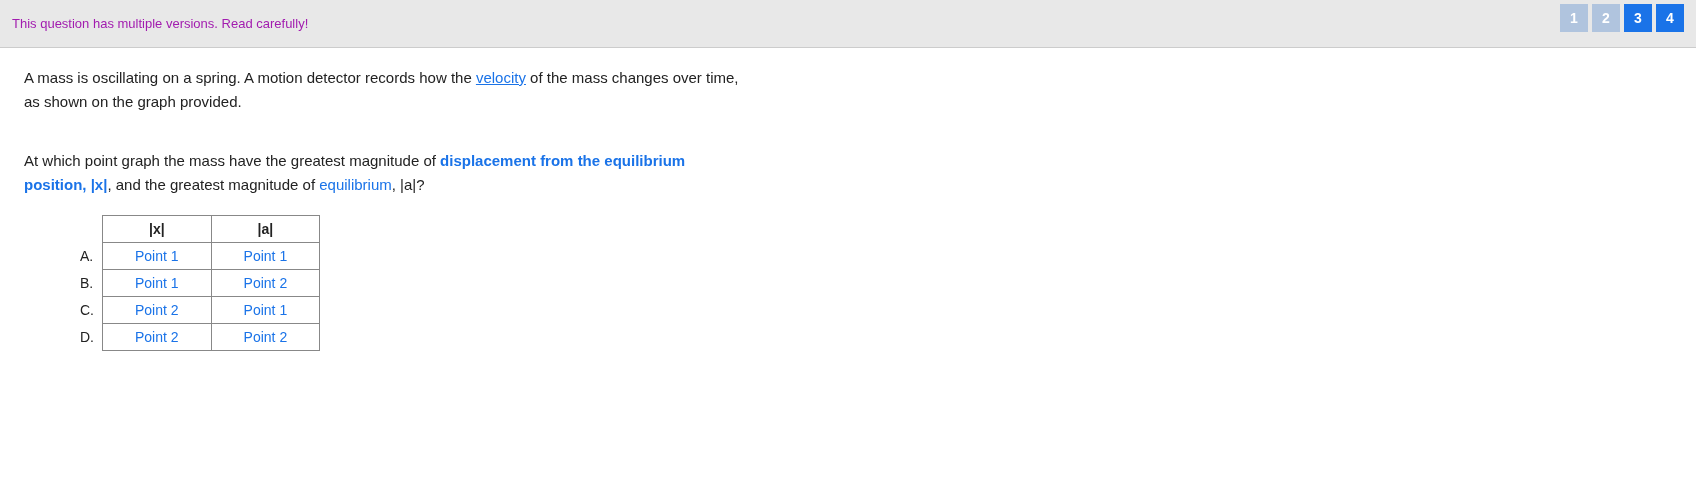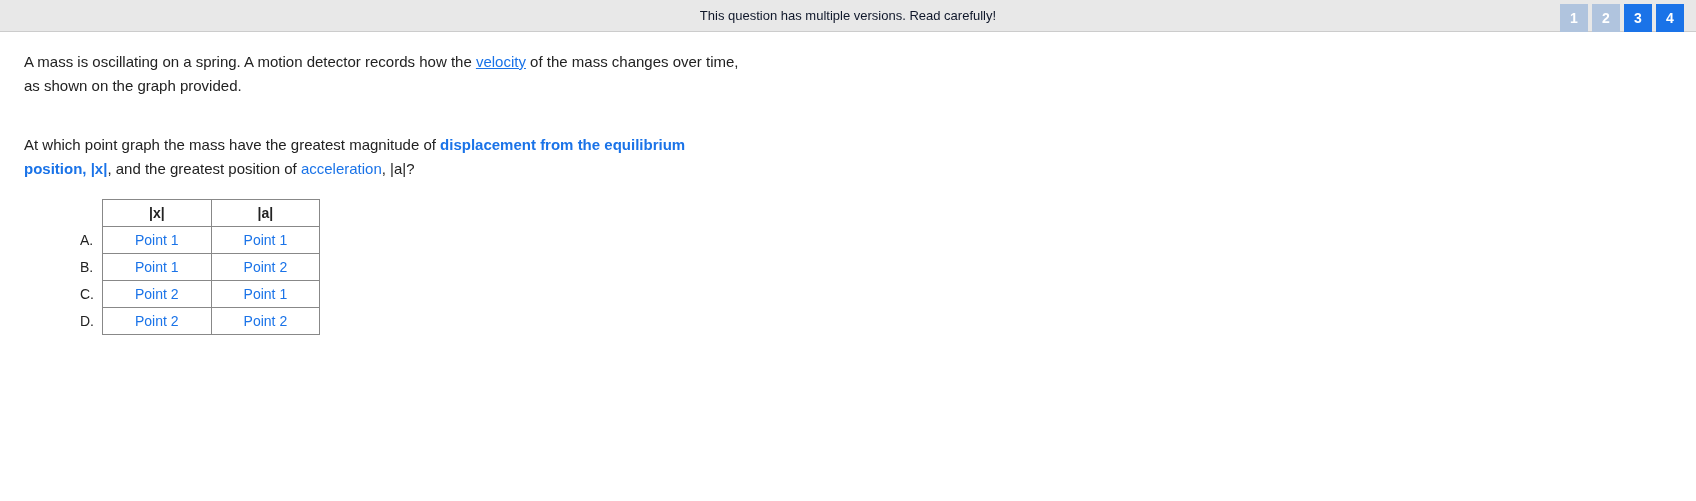--- a/index.html
+++ b/index.html
@@ -9,27 +9,26 @@
       font-size: 15px;
       color: #222;
       width: 1696px;
       min-height: 501px;
       overflow: hidden;
       display: flex;
       flex-direction: column;
     }
     .top-bar {
       background: #e8e8e8;
-      padding: 8px 12px;
+      padding: 16px 12px;
       font-size: 13px;
-      color: #0f172a;
+      color: #a21caf;
       border-bottom: 1px solid #ccc;
       display: flex;
       align-items: center;
-      justify-content: center;
     }
     .main-content {
       display: flex;
       flex-direction: column;
       flex: 1;
       padding: 18px 28px 10px 24px;
       gap: 30px;
     }
     .question-area {
       flex: 0 0 720px;
@@ -122,21 +121,21 @@
   <span>This question has multiple versions. Read carefully!</span>
 </div>
 
 <div class="main-content">
   <div class="question-area">
     <p class="question-text">
       <span>A mass is oscillating on a spring. A motion detector records how the </span><span class="blue-underline">velocity</span><span> of the mass changes over time, as shown on the graph provided.</span>
     </p>
     <br>
     <p class="question-text">
-      <span>At which point graph the mass have the greatest magnitude of </span><span class="blue-bold">displacement from the equilibrium position, |x|</span><span>, and the greatest position of </span><span class="blue">acceleration</span><span>, |a|?</span>
+      <span>At which point graph the mass have the greatest magnitude of </span><span class="blue-bold">displacement from the equilibrium position, |x|</span><span>, and the greatest magnitude of </span><span class="blue">equilibrium</span><span>, |a|?</span>
     </p>
 
     <table class="answer-table">
       <thead>
         <tr>
           <td class="row-label"></td>
           <th>|x|</th>
           <th>|a|</th>
         </tr>
       </thead>

